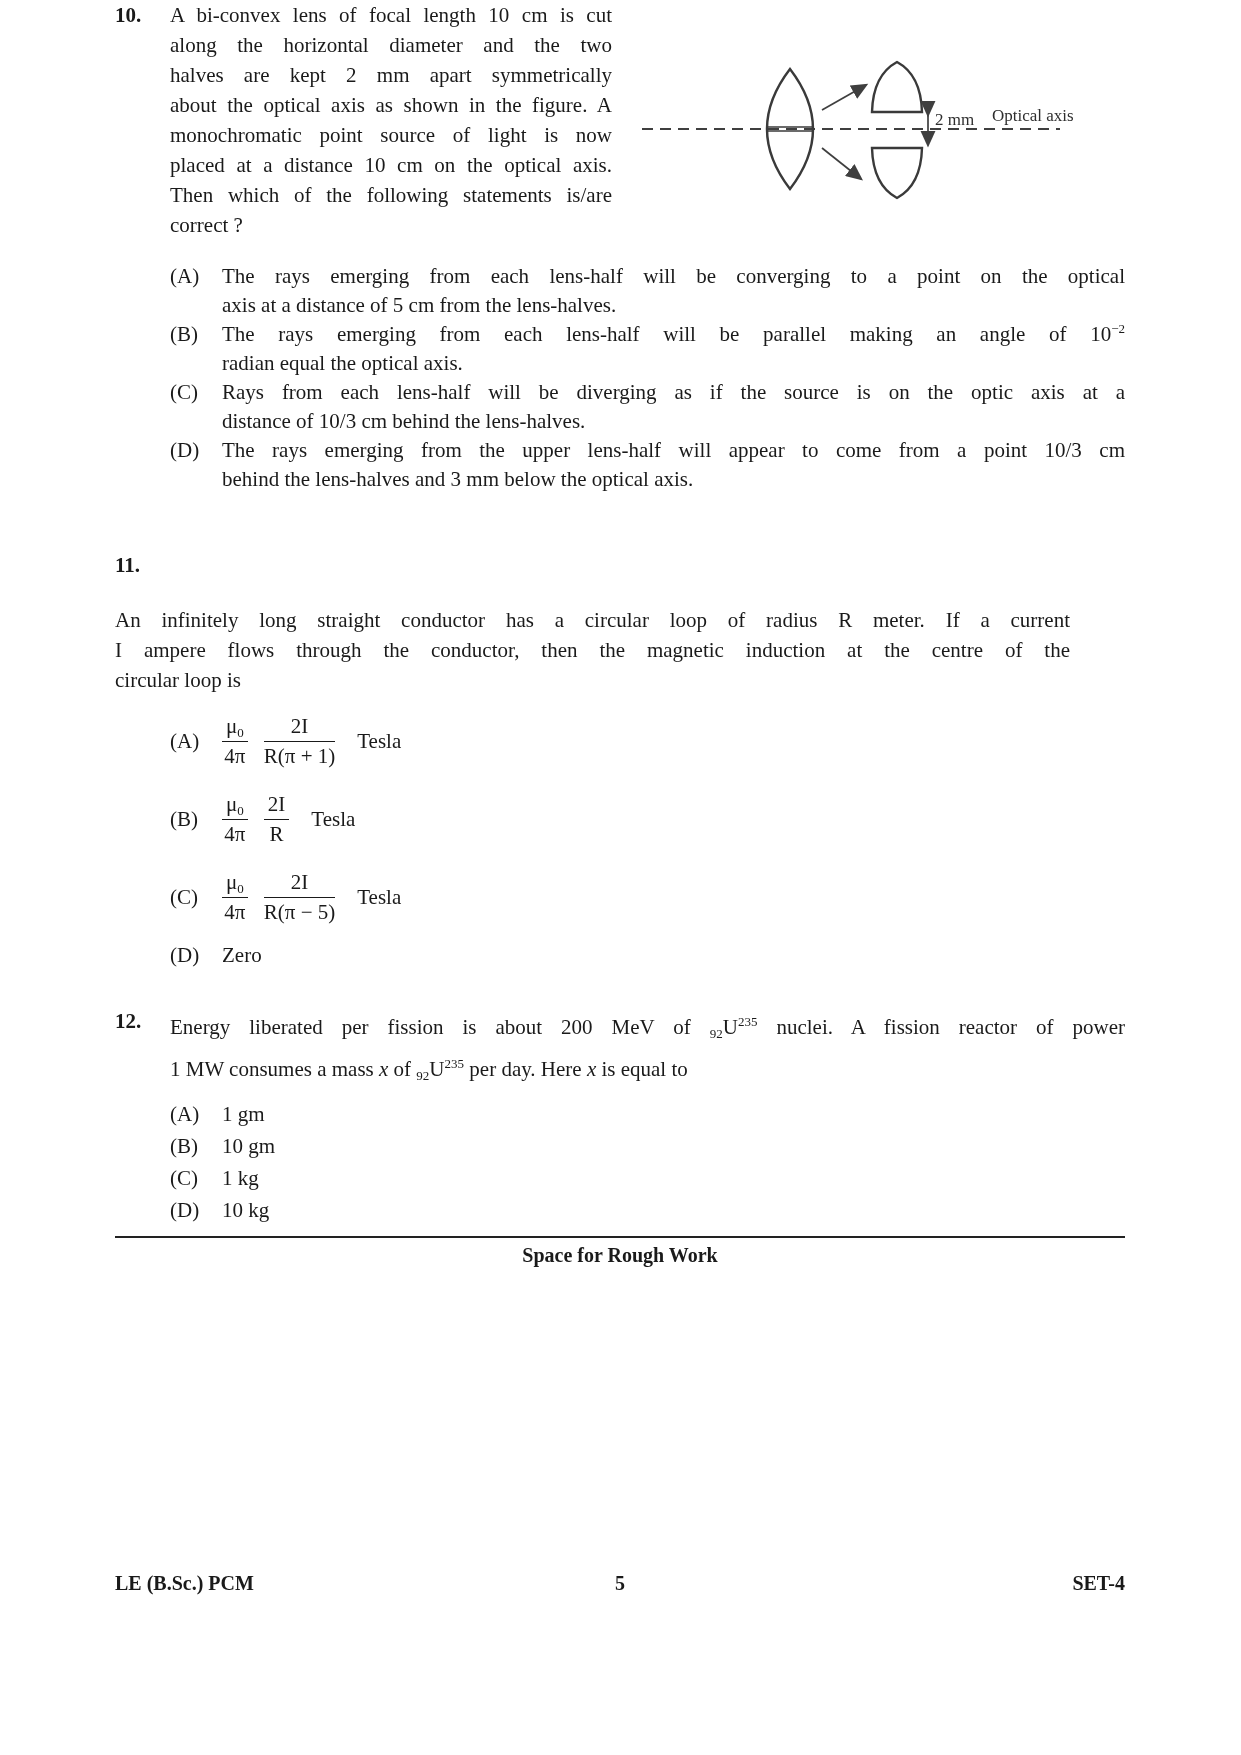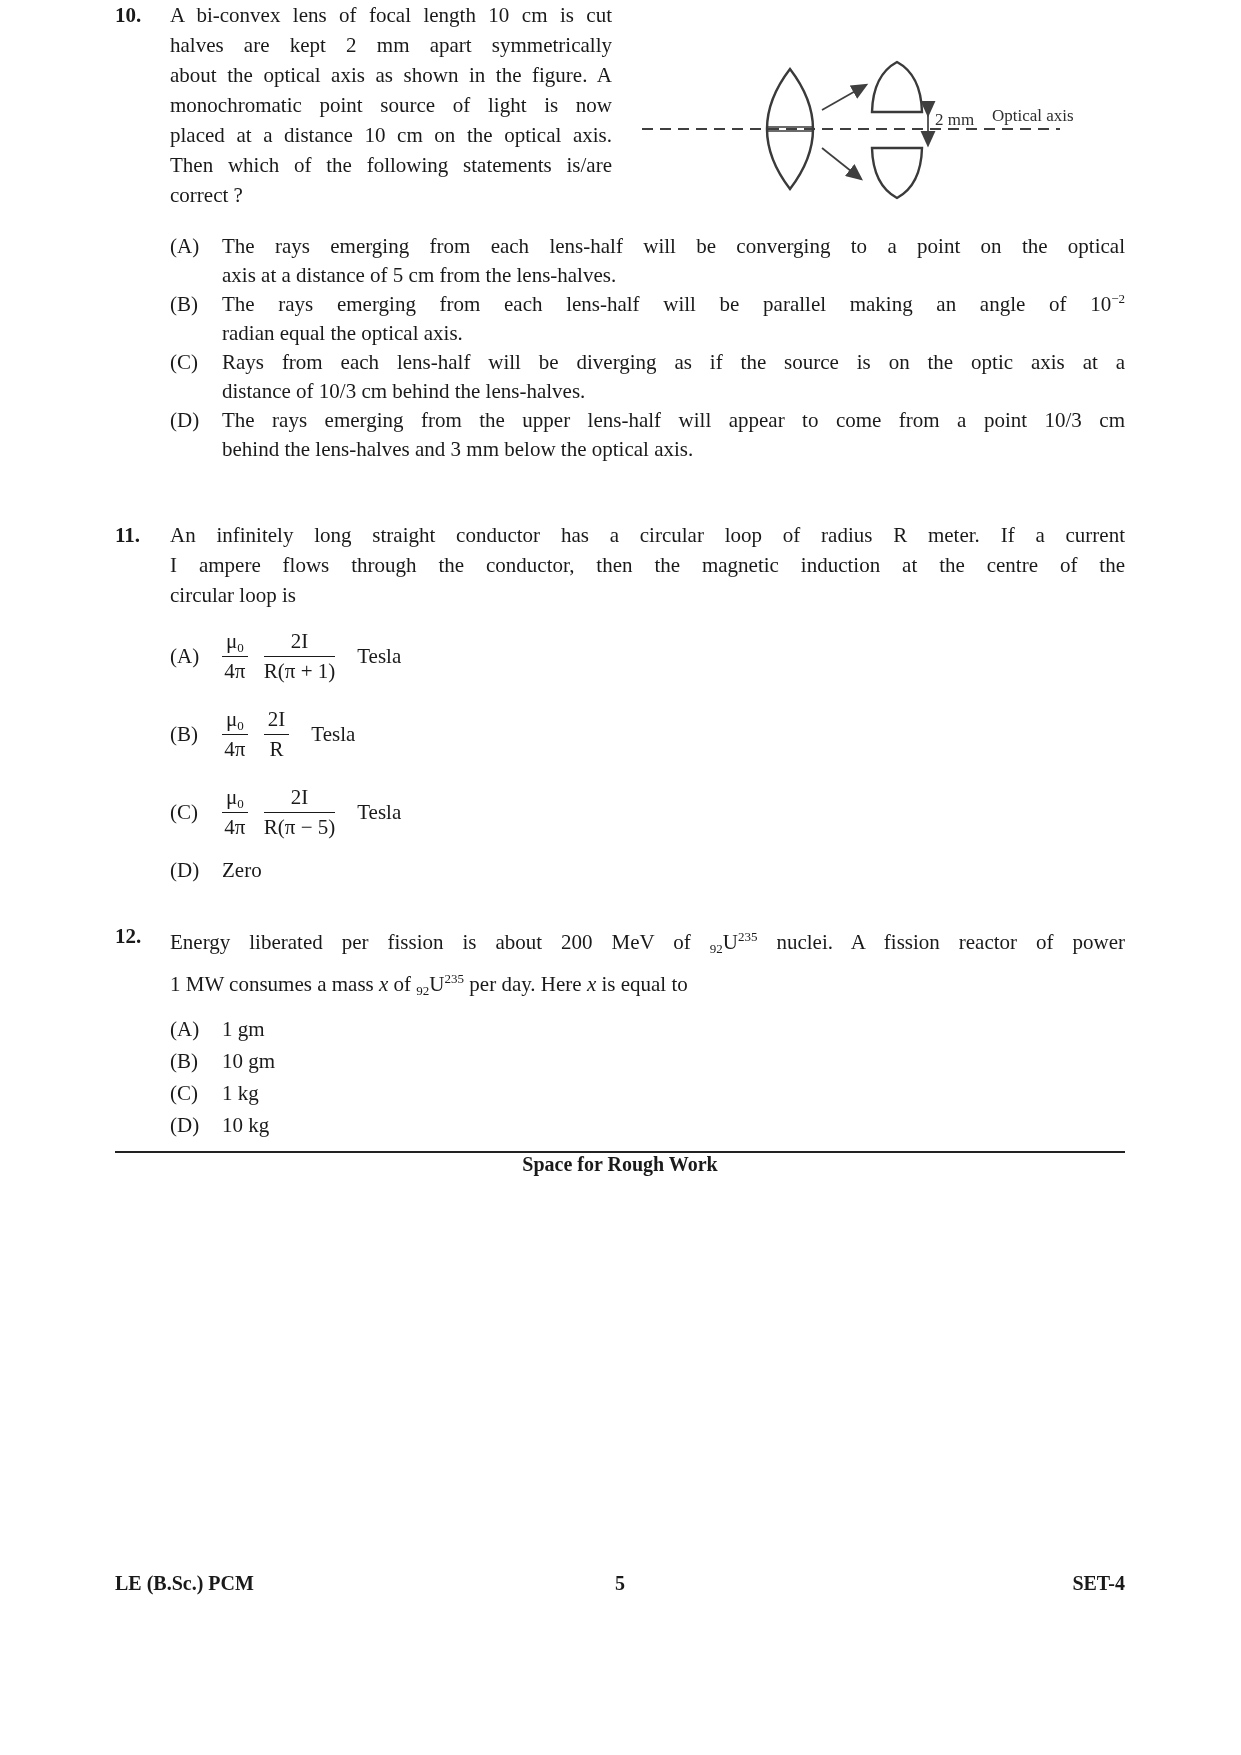--- a/index.html
+++ b/index.html
@@ -27,42 +27,43 @@
   .oline.just{text-align:justify;text-align-last:justify;}
   sup{font-size:0.62em;vertical-align:0.6em;line-height:0;}
   sub{font-size:0.62em;vertical-align:-0.3em;line-height:0;}
   .it{font-style:italic;}
   .fopt{display:flex;align-items:center;padding-left:55px;font-size:21px;margin-top:14px;min-height:64px;}
   .fopt.short{min-height:29px;margin-top:12px;}
   .frac{display:inline-block;text-align:center;vertical-align:middle;margin-right:16px;}
   .frac .num{display:block;border-bottom:1.6px solid #1a1a1a;padding:0 4px 2px;}
   .frac .den{display:block;padding-top:2px;}
   .unit{margin-left:6px;}
-  .q11blk{margin-top:56px;}
+  .q11blk{margin-top:56px;flex-direction:column;}
   .q12blk{margin-top:36px;}
   .rich{font-size:21px;line-height:42px;width:955px;}
   .opts12{margin-top:8px;}
   .opt12{display:flex;padding-left:55px;font-size:21px;line-height:32px;}
   .rule{border-top:2px solid #222;margin-top:10px;width:1010px;}
-  .rough{text-align:center;font-weight:bold;font-size:20px;}
+  .rough{text-align:center;font-weight:bold;font-size:20px;margin-top:6px;}
   .footer{position:absolute;left:115px;top:1572px;width:1010px;display:flex;font-weight:bold;font-size:20px;}
   .footer .fl{flex:1;text-align:left;}
   .footer .fc{flex:1;text-align:center;}
   .footer .fr{flex:1;text-align:right;}
 </style>
 </head>
 <body>
 
 <div class="page">
   <div class="content">
 
     <div class="qhead">
       <div class="qnum">10.</div>
       <div class="para narrow">
         <div class="jline">A bi-convex lens of focal length 10 cm is cut</div>
+        <div class="jline">along the horizontal diameter and the two</div>
         <div class="jline">halves are kept 2 mm apart symmetrically</div>
         <div class="jline">about the optical axis as shown in the figure. A</div>
         <div class="jline">monochromatic point source of light is now</div>
         <div class="jline">placed at a distance 10 cm on the optical axis.</div>
         <div class="jline">Then which of the following statements is/are</div>
         <div>correct ?</div>
       </div>
 
       <svg class="fig" width="485" height="160" viewBox="0 0 485 160">
         <defs>

